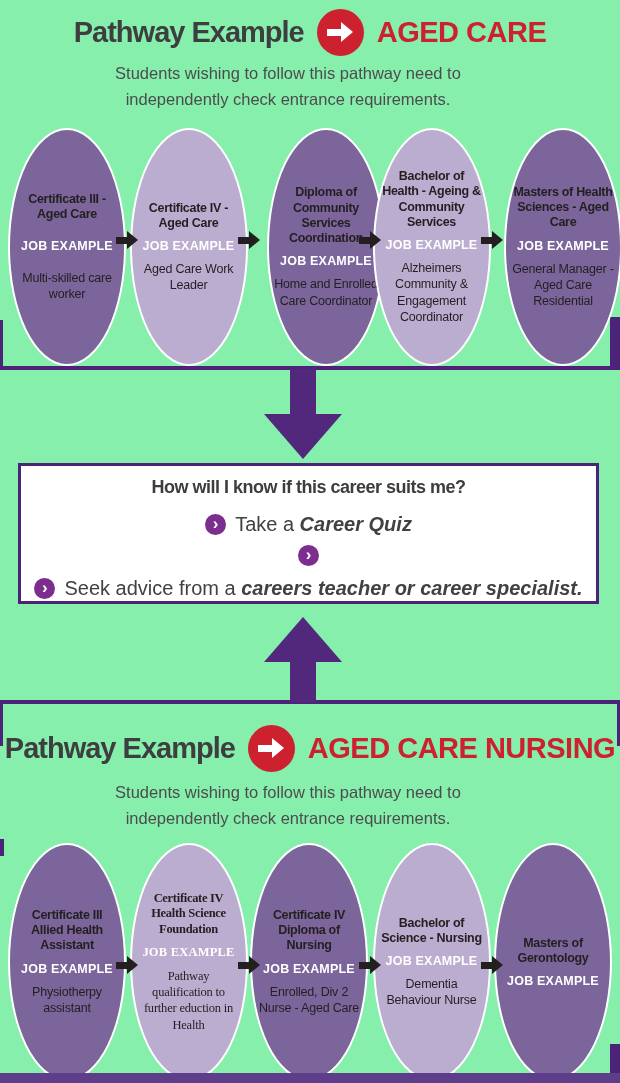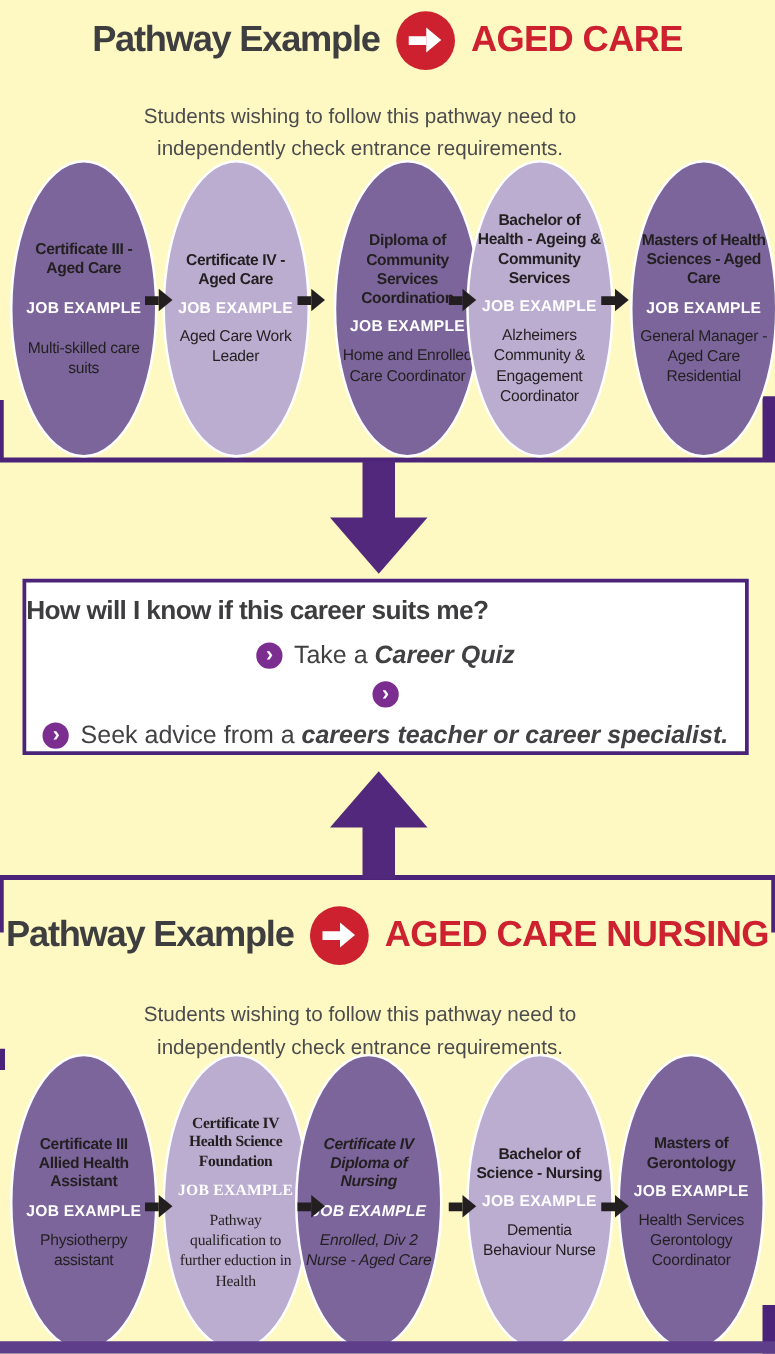--- a/index.html
+++ b/index.html
@@ -1,27 +1,27 @@
 <!DOCTYPE html>
 <html><head>
 <meta charset="utf-8">
 <style>
   html,body { margin:0; padding:0; }
   body { width:620px; height:1083px; background:#ffffff; font-family:"Liberation Sans", sans-serif; }
-  .canvas { position:relative; width:620px; height:1083px; overflow:hidden; background:#fef9c3; }
+  .canvas { position:relative; width:620px; height:1083px; overflow:hidden; background:#86efac; }
 
   
   .hdr-row { position:absolute; left:0; width:620px; display:flex; justify-content:center; align-items:center; gap:13px; }
   .hdr-text { font-weight:bold; font-size:29px; letter-spacing:-1px; color:#3e3e40; white-space:nowrap; }
   .hdr-red { color:#cd2130; letter-spacing:-0.5px; }
   .red-circle { width:47px; height:47px; border-radius:50%; background:#cd2130; display:flex; align-items:center; justify-content:center; flex:0 0 auto; }
   .warrow { display:flex; align-items:center; }
   .warrow .shaft { width:14px; height:7px; background:#fff; }
   .warrow .head { width:0; height:0; border-top:10px solid transparent; border-bottom:10px solid transparent; border-left:12px solid #fff; }
-  .subtitle { position:absolute; left:0; width:576px; text-align:center; font-size:16.5px; line-height:1.55; color:#4c4c4e;margin-top:20px; }
+  .subtitle { position:absolute; left:0; width:576px; text-align:center; font-size:16.5px; line-height:1.55; color:#4c4c4e; }
 
   
   .row { position:absolute; left:0; width:620px; }
   .ellipse { position:absolute; top:0; width:118px; height:238px; border-radius:50%;
              border:2.5px solid #fff; box-sizing:border-box; display:flex; flex-direction:column;
              align-items:center; justify-content:center; gap:8px; text-align:center; padding:0 5px; z-index:3; }
   .ellipse.dark  { background:#7b659b; }
   .ellipse.light { background:#bbadd0; }
   .qual { font-weight:bold; font-size:12.5px; line-height:1.22; color:#231f20; letter-spacing:-0.3px; }
   .job-label { font-weight:bold; font-size:12.5px; color:#ffffff; letter-spacing:0.2px; }
@@ -35,21 +35,21 @@
   .frag { position:absolute; background:#4b2479; z-index:1; }
   .bottom-bar { position:absolute; left:0; top:1073px; width:620px; height:10px; background:#5e3d8a; z-index:5; }
 
   
   .ba-shaft { position:absolute; width:26px; background:#52287c; z-index:2; }
   .ba-head-down { position:absolute; width:0; height:0; border-left:39px solid transparent; border-right:39px solid transparent; border-top:45px solid #52287c; z-index:2; }
   .ba-head-up { position:absolute; width:0; height:0; border-left:39px solid transparent; border-right:39px solid transparent; border-bottom:45px solid #52287c; z-index:2; }
 
   
   .advice-box { position:absolute; left:18px; top:463px; width:581px; height:141px; border:3px solid #4b2479; box-sizing:border-box; background:#fff; z-index:2; }
-  .advice-title { position:absolute; top:11px; left:0; width:100%; text-align:left; font-weight:bold; font-size:21px; letter-spacing:-0.5px; color:#3d3d3f; }
+  .advice-title { position:absolute; top:11px; left:0; width:100%; text-align:center; font-weight:bold; font-size:18px; letter-spacing:-0.5px; color:#3d3d3f; }
   .advice-row { position:absolute; left:0; width:100%; display:flex; justify-content:center; align-items:center; gap:9px; }
   .bullet { width:21px; height:21px; border-radius:50%; background:#7c2d90; color:#fff; display:flex; align-items:center; justify-content:center; font-weight:bold; font-size:17px; line-height:1; padding-bottom:2px; box-sizing:border-box; flex:0 0 auto; }
   .advice-text { font-size:20px; color:#414042; white-space:nowrap; }
   .advice-text .em { font-weight:bold; font-style:italic; }
   .advice-text.blue { color:#00a7e1; }
 </style>
 </head>
 <body>
 
 <div class="canvas">
@@ -70,21 +70,21 @@
   </div>
 
   <div class="frag" style="left:0; top:366px; width:620px; height:3.5px;"></div>
   <div class="frag" style="left:0; top:320px; width:3px; height:49px;"></div>
   <div class="frag" style="left:610px; top:317px; width:10px; height:52px;"></div>
 
   <div class="row" style="top:128px; height:238px;">
     <div class="ellipse dark" style="left:8px;gap:17px;">
       <div class="qual">Certificate III - Aged Care</div>
       <div class="job-label">JOB EXAMPLE</div>
-      <div class="job">Multi-skilled care suits</div>
+      <div class="job">Multi-skilled care worker</div>
     </div>
     <div class="ellipse light" style="left:129.5px;">
       <div class="qual">Certificate IV - Aged Care</div>
       <div class="job-label">JOB EXAMPLE</div>
       <div class="job">Aged Care Work Leader</div>
     </div>
     <div class="ellipse dark" style="left:267px;">
       <div class="qual">Diploma of Community Services Coordination</div>
       <div class="job-label">JOB EXAMPLE</div>
       <div class="job">Home and Enrolled Care Coordinator</div>
@@ -169,34 +169,33 @@
     <div class="ellipse dark" style="left:8px;">
       <div class="qual">Certificate III Allied Health Assistant</div>
       <div class="job-label">JOB EXAMPLE</div>
       <div class="job">Physiotherpy assistant</div>
     </div>
     <div class="ellipse light" style="left:129.5px;font-family:Liberation Serif, serif;">
       <div class="qual">Certificate IV Health Science Foundation</div>
       <div class="job-label">JOB EXAMPLE</div>
       <div class="job">Pathway qualification to further eduction in Health</div>
     </div>
-    <div class="ellipse dark" style="left:236px;font-style:italic;">
+    <div class="ellipse dark" style="left:250px;">
       <div class="qual">Certificate IV Diploma of Nursing</div>
       <div class="job-label">JOB EXAMPLE</div>
       <div class="job">Enrolled, Div 2 Nurse - Aged Care</div>
     </div>
     <div class="ellipse light" style="left:372.5px;">
       <div class="qual">Bachelor of Science - Nursing</div>
       <div class="job-label">JOB EXAMPLE</div>
       <div class="job">Dementia Behaviour Nurse</div>
     </div>
     <div class="ellipse dark" style="left:494px;">
       <div class="qual">Masters of Gerontology</div>
       <div class="job-label">JOB EXAMPLE</div>
-      <div class="job">Health Services Gerontology Coordinator</div>
     </div>
     <div class="flow-arrow" style="left:116px; top:113px;">
         <span class="shaft"></span>
         <span class="head"></span>
       </div>
     <div class="flow-arrow" style="left:237.5px; top:113px;">
         <span class="shaft"></span>
         <span class="head"></span>
       </div>
     <div class="flow-arrow" style="left:359px; top:113px;">

